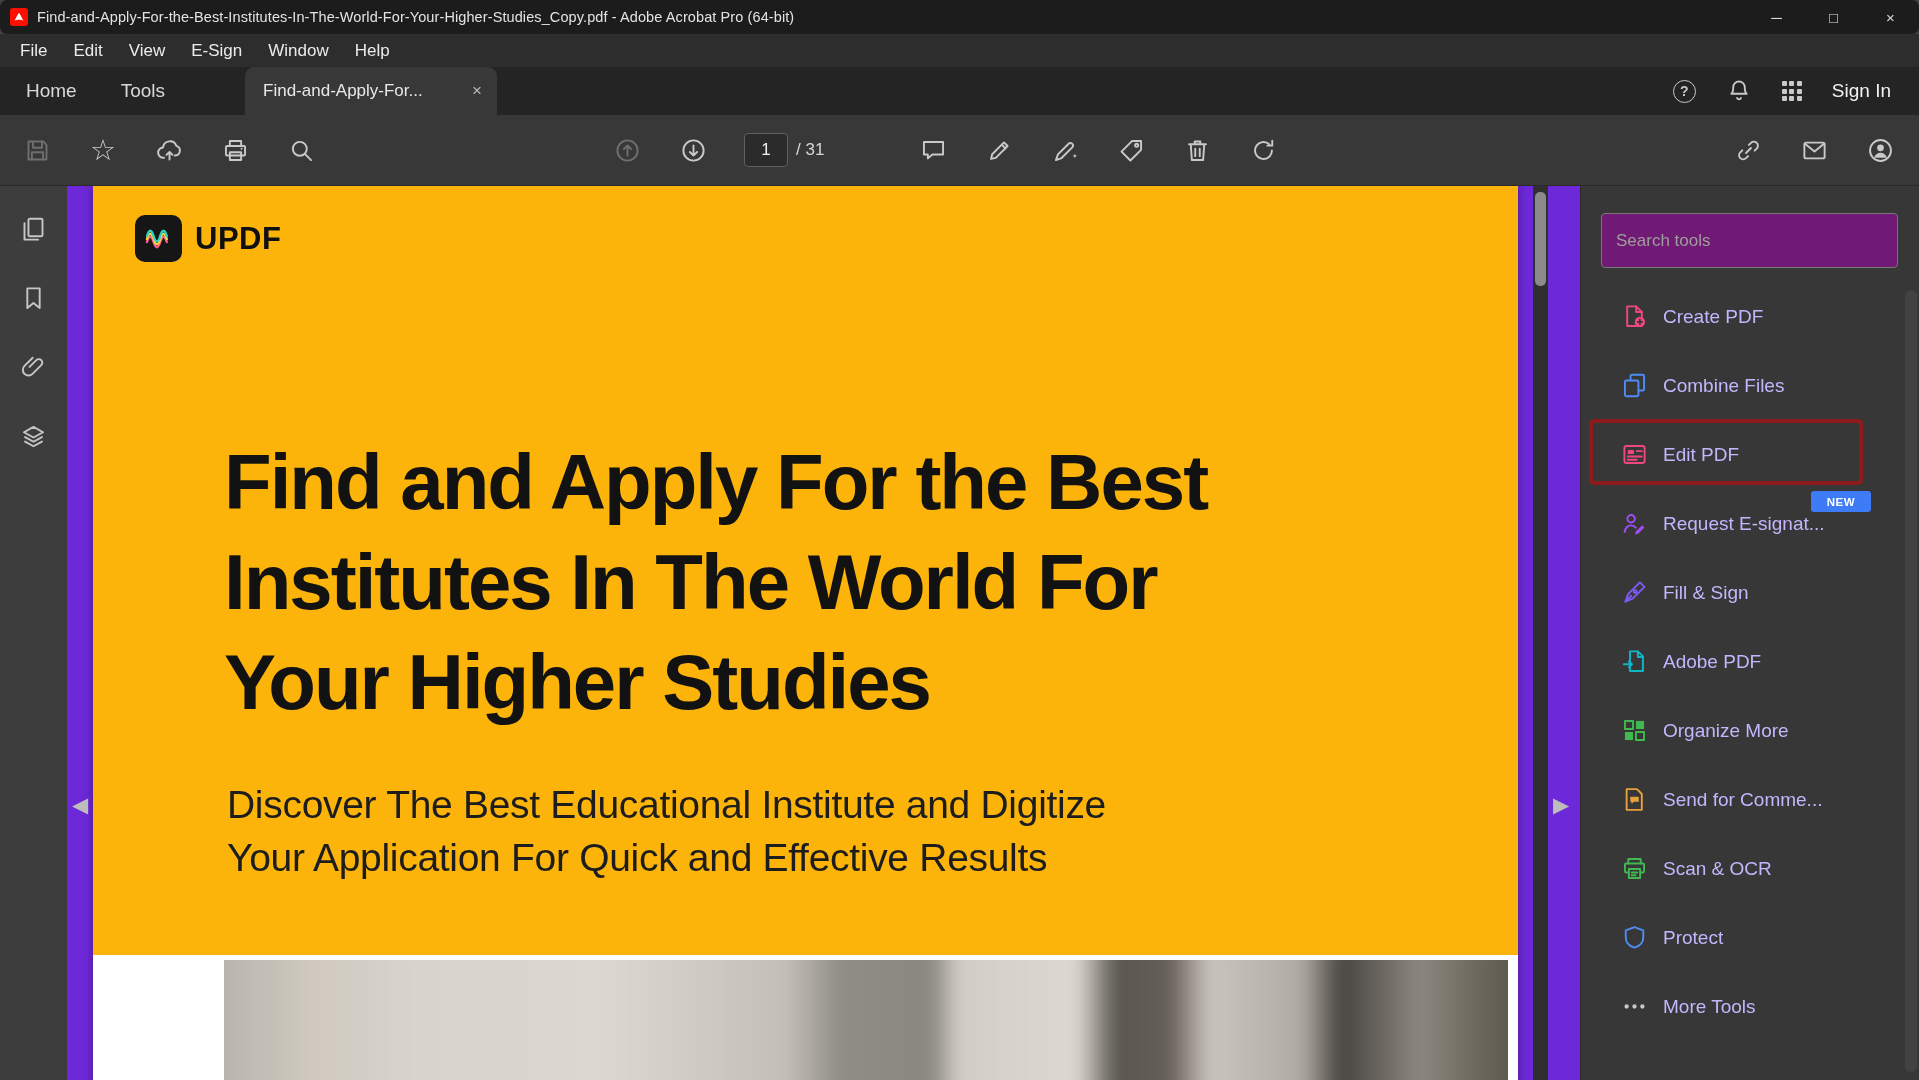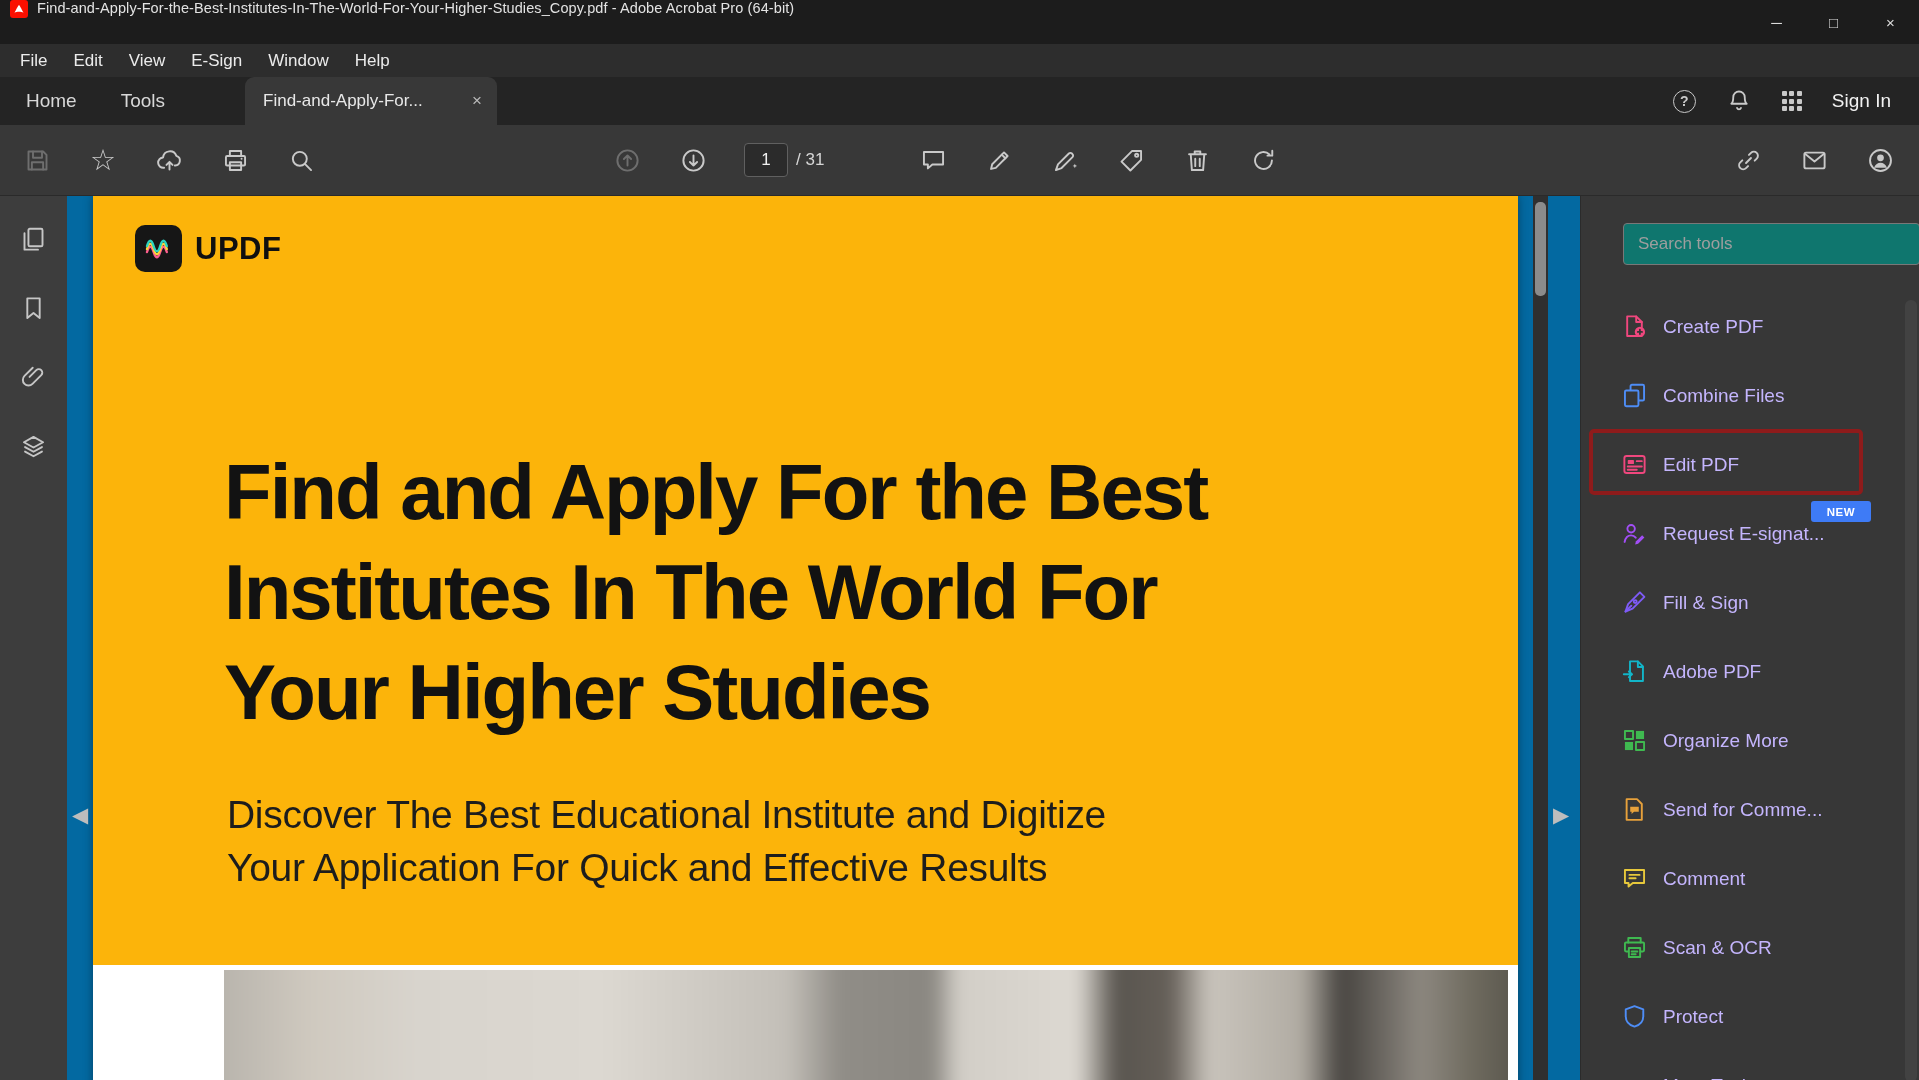--- a/index.html
+++ b/index.html
@@ -2,21 +2,21 @@
 <html><head>
 <meta charset="utf-8">
 <style>
   * { margin:0; padding:0; box-sizing:border-box; }
   html,body { width:1919px; height:1080px; overflow:hidden; }
   body { font-family:"Liberation Sans", sans-serif; background:#424242; }
 
   svg.icon { fill:none; stroke:currentColor; stroke-width:1.7; stroke-linecap:round; stroke-linejoin:round; display:block; }
 
   
-  .titlebar { height:44px; background:#1c1c1c; display:flex; color:#e3e3e3; }
+  .titlebar { height:34px; background:#1c1c1c; display:flex; align-items:center; color:#e3e3e3;border-radius:7px; }
   .acro-badge { margin:0 9px 0 10px; display:flex; }
   .title-text { font-size:14.5px; letter-spacing:.1px; }
   .win-controls { margin-left:auto; display:flex; height:100%; }
   .win-btn { width:57px; height:100%; display:flex; align-items:center; justify-content:center; font-size:15px; color:#dcdcdc; }
 
   
   .menubar { height:33px; background:#2d2d2d; display:flex; align-items:flex-start; padding-left:7px; }
   .menu-item { padding:0 13px; height:100%; display:flex; align-items:center; color:#ebebeb; font-size:17px; }
 
   
@@ -47,21 +47,21 @@
                 color:#f0f0f0; text-align:center; font-size:17px; margin-right:8px; }
   .page-total { color:#d6d6d6; font-size:17px; margin-right:94px; white-space:nowrap; }
 
   
   .bodyrow { display:flex; height:894px; }
 
   .left-rail { width:67px; background:#3d3d3d; display:flex; flex-direction:column; align-items:center; padding-top:30px; gap:42px; }
   .rail-icon { width:27px; height:27px; color:#c6c6c6; }
   .rail-icon svg { width:27px; height:27px; }
 
-  .viewport { flex:1; position:relative; background:#0369a1; overflow:hidden; }
+  .viewport { flex:1; position:relative; background:#6d28d9; overflow:hidden; }
   .pdf-page { position:absolute; left:26px; top:0; width:1425px; height:1300px; background:#fff; box-shadow:0 0 9px rgba(0,0,0,.38); }
   .banner { position:relative; width:100%; height:769px; }
   .logo-row { position:absolute; left:42px; top:29px; display:flex; align-items:center; gap:13px; }
   .logo-box { width:47px; height:47px; background:#161616; border-radius:10px; display:flex; align-items:center; justify-content:center; }
   .logo-text { font-size:31px; font-weight:800; color:#101010; letter-spacing:.5px; }
   .heading { position:absolute; left:131px; top:246px; font-size:78px; font-weight:700; color:#121212;
              line-height:100px; letter-spacing:-2px; white-space:nowrap; }
   .subtitle { position:absolute; left:134px; top:592px; font-size:39px; font-weight:400; color:#1d1d1d;
               line-height:53px; letter-spacing:-.3px; white-space:nowrap; }
   .photo { position:absolute; left:131px; top:774px; width:1284px; height:430px; overflow:hidden; background:#b9b5ae; }
@@ -75,22 +75,22 @@
         #655f58 73%, #c9c4bc 76%, #b1aca3 83%, #474440 86%, #8d8880 92%,
         #6e6a5e 96%, #55524a 100%);
   }
   .nav-arrow { position:absolute; top:607px; width:24px; text-align:center; font-size:21px; color:#bdbdbd; cursor:pointer; }
   .nav-left { left:1px; } .nav-right { left:1482px; }
   .v-scrollbar { position:absolute; left:1466px; top:0; width:15px; height:894px; background:#2f2f2f; }
   .v-thumb { position:absolute; left:2px; top:6px; width:11px; height:94px; background:#8b8b8b; border-radius:5px; }
 
   
   .tools-panel { width:339px; background:#373737; position:relative; border-left:1px solid #2b2b2b; }
-  .search-box { position:absolute; left:20px; top:27px; width:297px; height:42px; background:#0f766e;
-                border:1px solid #787878; border-radius:4px; color:#e0e0e0; font-size:17px; padding:0 14px;margin-left:22px; }
+  .search-box { position:absolute; left:20px; top:27px; width:297px; height:55px; background:#701a75;
+                border:1px solid #787878; border-radius:4px; color:#e0e0e0; font-size:17px; padding:0 14px; }
   .search-box::placeholder { color:#9e9e9e; }
   .tool-list { position:absolute; top:96px; left:0; right:0; }
   .tool-row { height:69px; display:flex; align-items:center; padding-left:40px; gap:15px; cursor:pointer; }
   .tool-icon { width:27px; height:27px; flex:none; }
   .tool-icon svg { width:27px; height:27px; }
   .tool-label { font-size:19px; color:#c4b5fd; white-space:nowrap; }
   .highlight-box { position:absolute; left:8px; top:233px; width:274px; height:66px; border:4px solid #8e1b1b;
                    border-radius:5px; pointer-events:none; }
   .new-badge { position:absolute; top:305px; right:48px; height:21px; padding:0 16px; background:#3e7bf6; color:#fff;
                font-size:11.5px; font-weight:700; letter-spacing:.5px; display:flex; align-items:center; border-radius:3px; }
@@ -403,29 +403,20 @@
       <div class="tool-row">
         <span class="tool-icon" style="color: rgb(231, 161, 59);">
           <svg class="icon" viewBox="0 0 24 24">
               <path d="M5 2.8h9.2l4.3 4.3v14.1H5z"></path>
               <path d="M8.2 9.5h7.6v4.6h-4.2l-2.2 2v-2H8.2z" fill="currentColor" stroke="none"></path>
             </svg>
         </span>
         <span class="tool-label">Send for Comme...</span>
       </div>
       <div class="tool-row">
-        <span class="tool-icon" style="color: rgb(231, 200, 59);">
-          <svg class="icon" viewBox="0 0 24 24">
-              <path d="M3.5 4.5h17v11.5h-10l-3.8 3.2v-3.2H3.5z"></path>
-              <path d="M7.5 8.8h9M7.5 11.8h5.5"></path>
-            </svg>
-        </span>
-        <span class="tool-label">Comment</span>
-      </div>
-      <div class="tool-row">
         <span class="tool-icon" style="color: rgb(63, 185, 80);">
           <svg class="icon" viewBox="0 0 24 24">
               <path d="M6.5 7.5v-4h11v4"></path>
               <rect x="3.5" y="7.5" width="17" height="8" rx="1"></rect>
               <path d="M7 12.5h10v8H7z" fill="#373737"></path>
               <path d="M9.5 15.5h5M9.5 18h3.5"></path>
             </svg>
         </span>
         <span class="tool-label">Scan &amp; OCR</span>
       </div>

